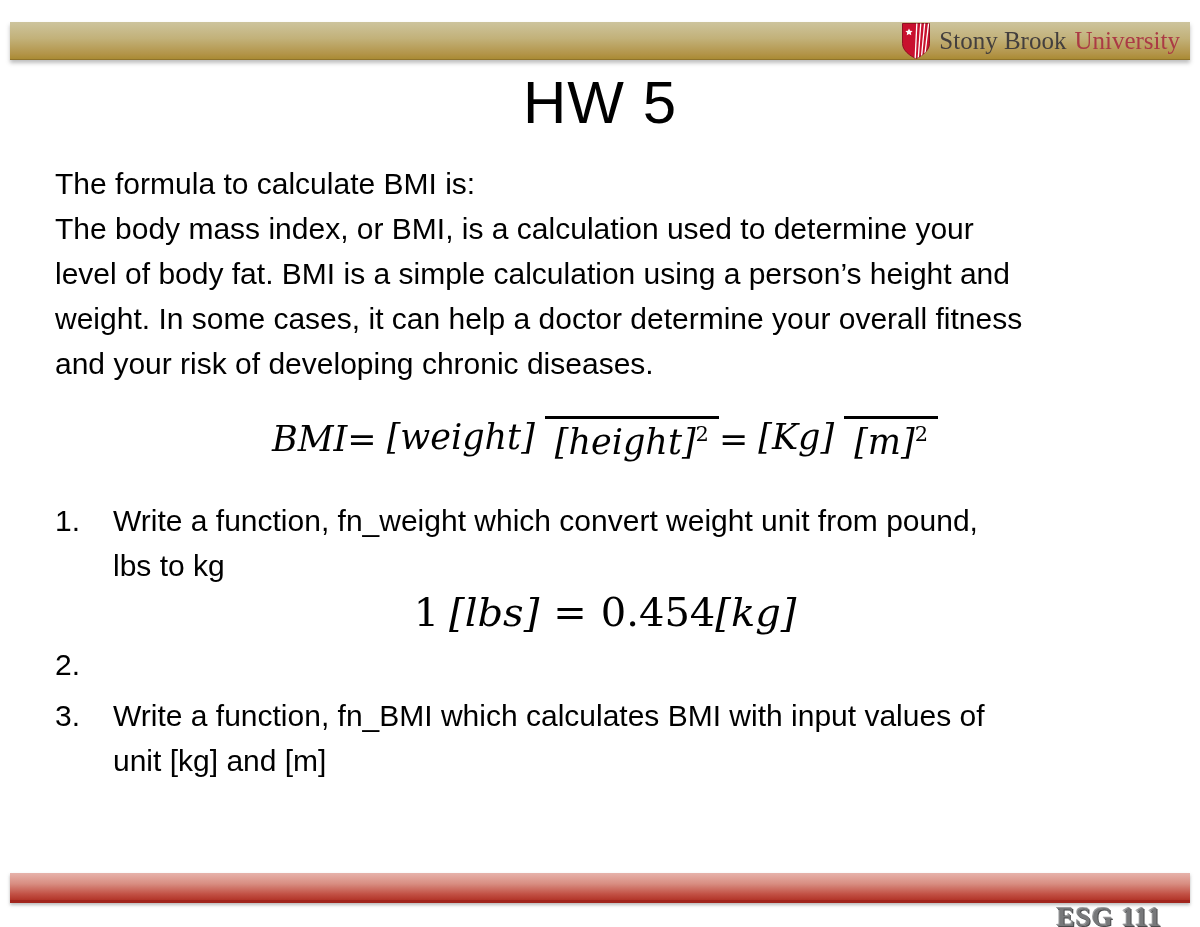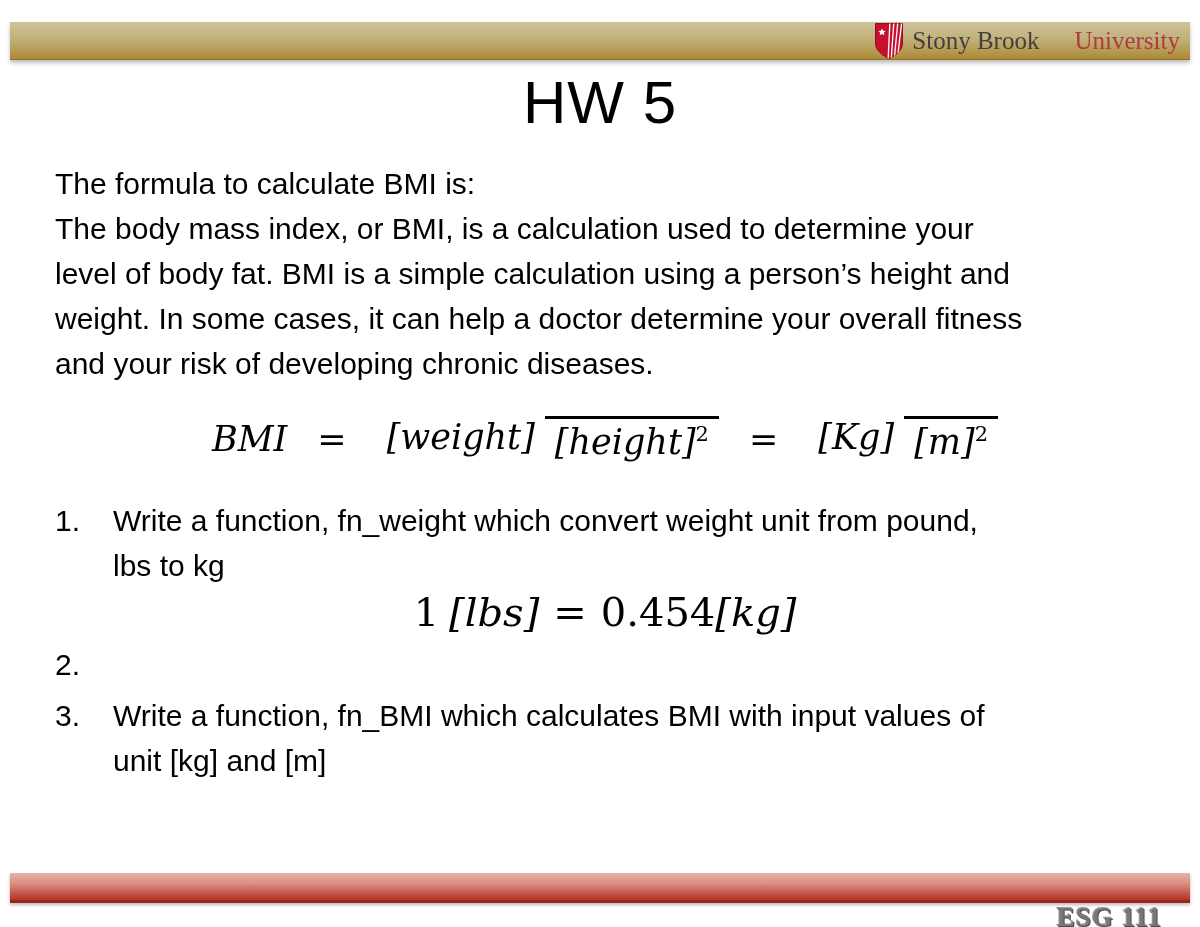--- a/index.html
+++ b/index.html
@@ -23,25 +23,25 @@
   .logo {
     position: absolute;
     right: 6px; top: 1px; height: 36px;
     display: flex; align-items: center; gap: 8px;
   }
   .logo svg { display: block; }
   .logo-text {
     font-family: "Liberation Serif", serif;
     font-size: 25px;
     white-space: nowrap;
-    display: flex; gap: 23px;
+    display: flex; gap: 8px;
     padding-right: 4px;
   }
   .logo-text .inst { color: #433f3e; }
-  .logo-text .univ { color: #ab3a45; margin-left: 12px; }
+  .logo-text .univ { color: #ab3a45; }
 
   
   .slide-title {
     position: absolute;
     top: 72px; left: 0; width: 100%;
     text-align: center;
     font-size: 60px;
     line-height: 62px;
     letter-spacing: 1px;
     color: #000;
@@ -57,21 +57,21 @@
     line-height: 45px;
     white-space: pre-line;
   }
   .formula-intro { margin-top: 15px; }
 
   
   .bmi-formula {
     margin-top: 4px;
     height: 98px;
     display: flex; align-items: center; justify-content: center;
-    gap: 30px;
+    gap: 0;
     font-family: "DejaVu Serif", "Liberation Serif", serif;
     font-size: 35px;
   }
   .m-ital { font-style: italic; }
   .feq2 { font-style: normal; }
   .frac { display: inline-flex; align-items: center; }
   .frac .num { padding: 0 10px 3px 10px; line-height: 1.15; }
   .frac .den { border-top: 3px solid #000; padding: 3px 10px 0 10px; line-height: 1.15; }
   .frac sup { font-size: 21px; font-style: normal; vertical-align: super; line-height: 0; }
 

